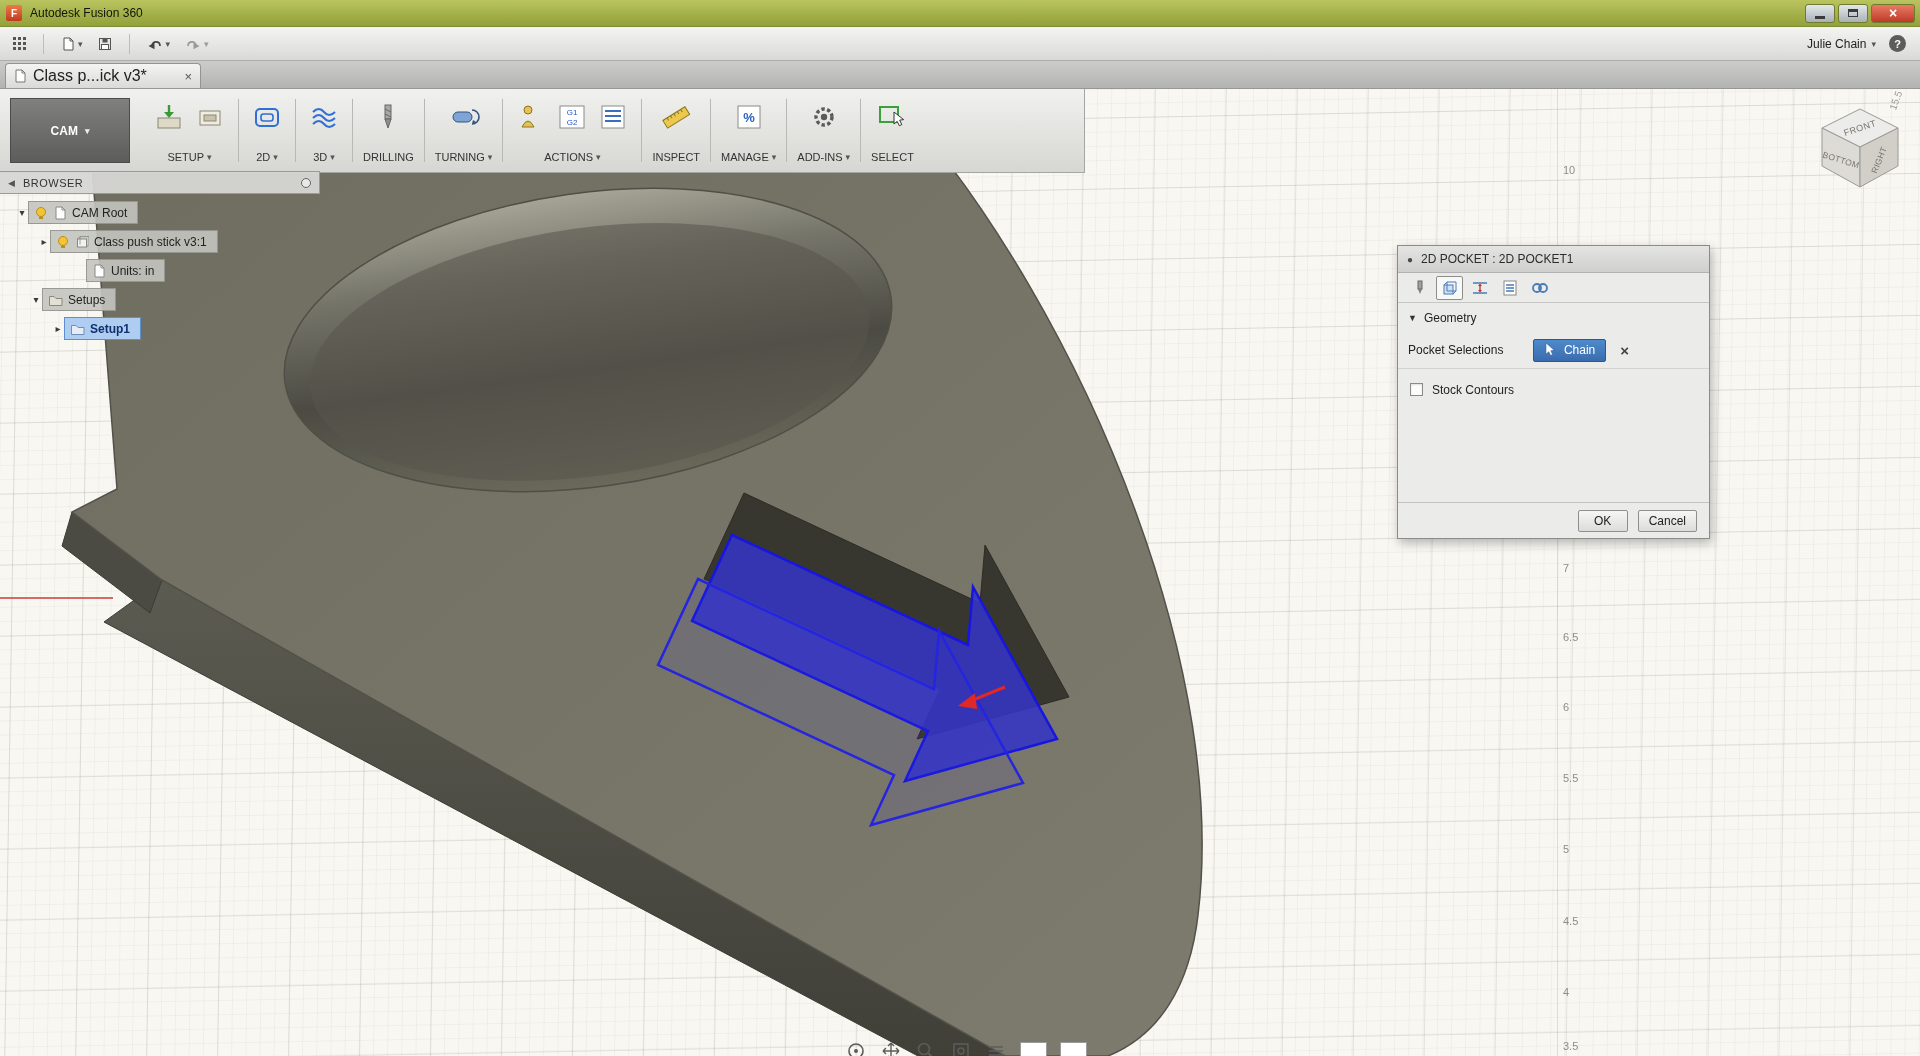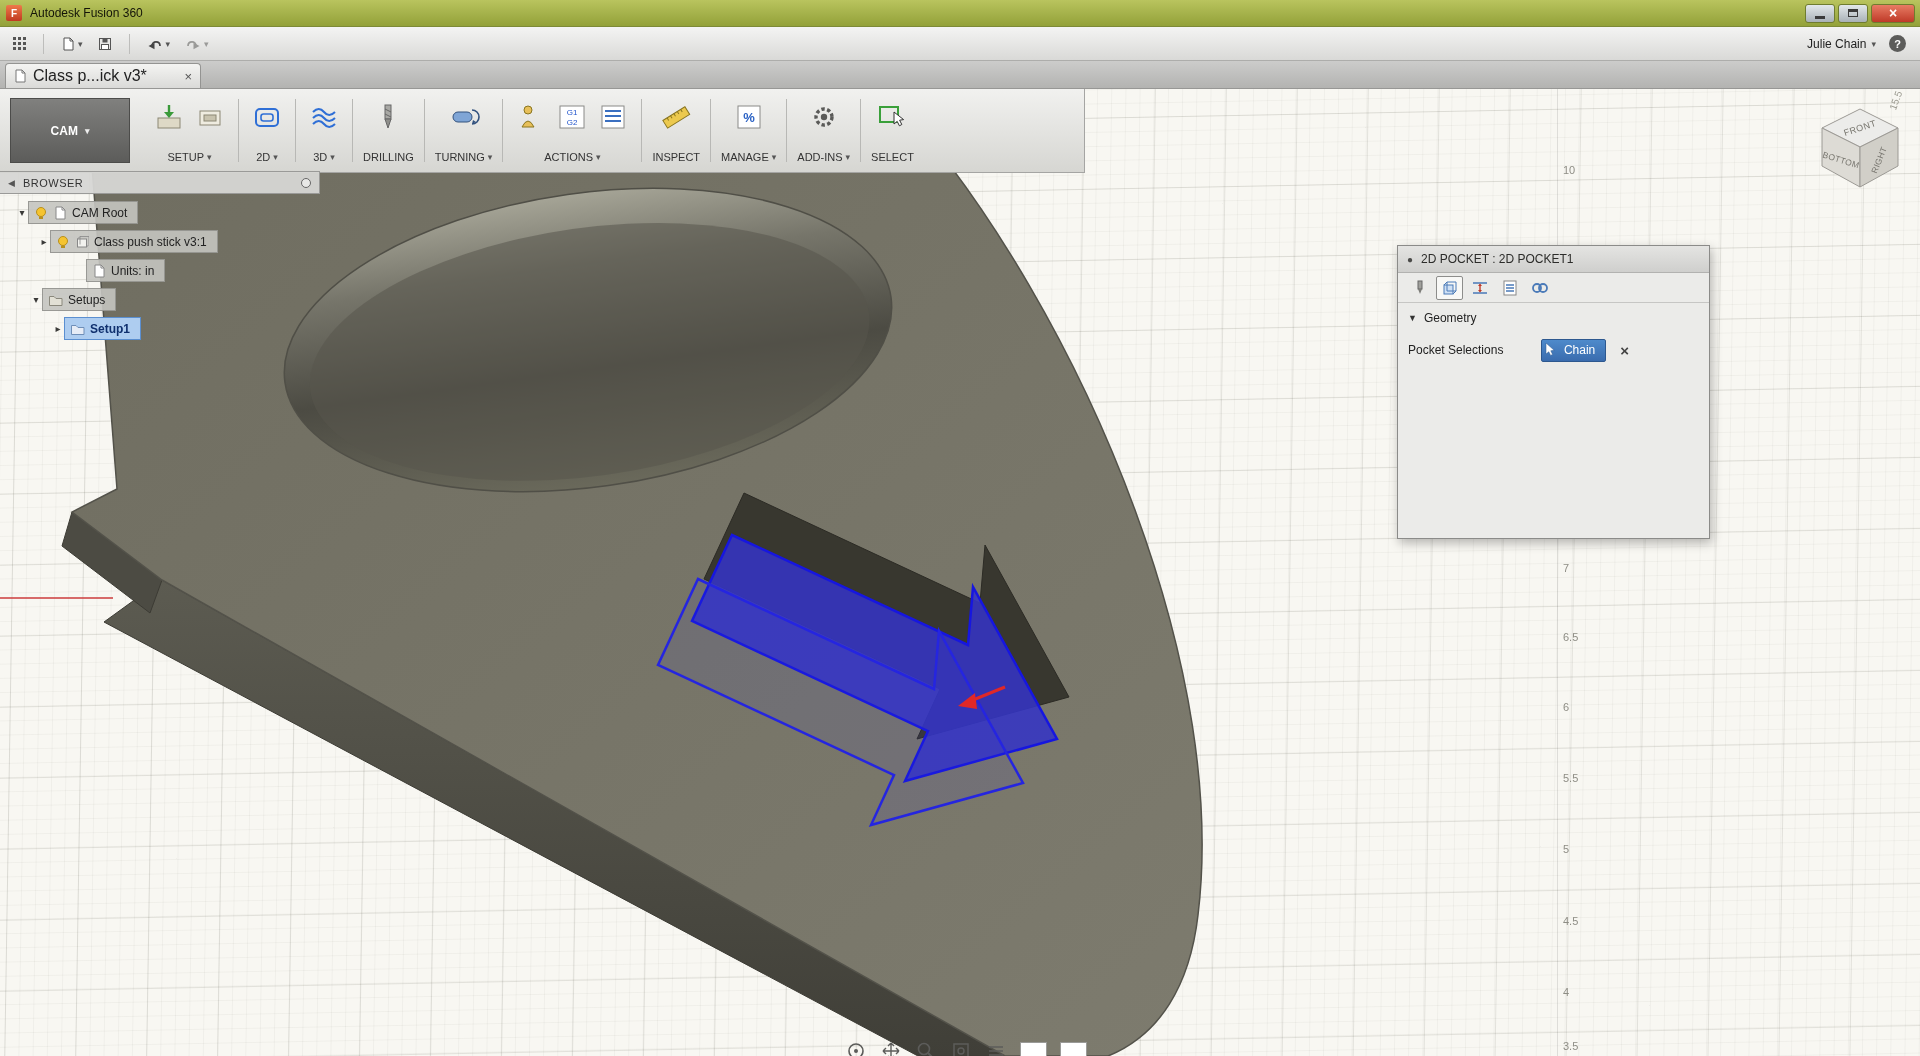--- a/index.html
+++ b/index.html
@@ -89,21 +89,21 @@
     display:flex;align-items:center;gap:8px;padding:0 9px;font-size:12px;color:#2c2c2a}
   .dlg-dot{font-size:10px;color:#4a4a48}
   .dlg-tabs{height:30px;display:flex;align-items:center;gap:3px;padding:0 8px;border-bottom:1px solid #c6c6c4}
   .dtab{width:27px;height:24px;display:flex;align-items:center;justify-content:center;border:1px solid transparent;border-radius:2px}
   .dtab.active{background:#f8f8f6;border-color:#8d8d8b}
   .dlg-section{height:29px;display:flex;align-items:center;gap:7px;padding:0 10px;font-size:12px;color:#222}
   .dlg-section .tri{font-size:9px;color:#333}
   .dlg-row{height:36px;display:flex;align-items:center;padding:0 80px 0 10px;font-size:12px;color:#222}
   .dlg-row .spacer{flex:1}
   .chain-btn{display:flex;align-items:flex-start;gap:9px;background:linear-gradient(#4e8acb,#3a6cae);border:1px solid #2d588f;
-    color:#fff;font-size:12px;padding:3px 10px 4px 3px;border-radius:2px}
+    color:#fff;font-size:12px;padding:3px 10px 4px 11px;border-radius:2px}
   .remove-x{margin-left:14px;font-size:15px;font-weight:bold;color:#444}
   .cb-row{height:42px;display:flex;align-items:center;gap:9px;padding:0 12px;font-size:12px;color:#222;border-top:1px solid #d2d2d0}
   .cb{width:13px;height:13px;background:#fdfdfc;border:1px solid #8a8a88;box-shadow:inset 0 1px 2px rgba(0,0,0,.12)}
   .dlg-footer{margin-top:auto;height:36px;border-top:1px solid #c2c2c0;display:flex;align-items:center;justify-content:flex-end;gap:10px;padding:0 12px}
   .dlg-btn{min-width:50px;height:22px;background:linear-gradient(#f6f6f4,#dcdcda);border:1px solid #8f8f8d;border-radius:2px;
     font-size:12px;color:#222;display:flex;align-items:center;justify-content:center;padding:0 10px}
 
   
   .navstrip{position:absolute;left:845px;top:951px;display:flex;align-items:flex-start;gap:13px}
   .nav-ic{width:22px;height:22px;display:flex;align-items:center;justify-content:center}
@@ -530,21 +530,29 @@
       <span class="spacer"></span>
       <span class="chain-btn">
         <svg width="10" height="13">
             <path d="M1,0 l0,11 2.8,-2.2 1.8,3.6 2,-1 -1.8,-3.6 3.4,-0.5 z" fill="#fff" stroke="#2d588f" stroke-width="0.5"></path>
           </svg>
         <span>Chain</span>
       </span>
       <span class="remove-x">×</span>
     </div>
 
-
+    <div class="cb-row">
+      <span class="cb"></span>
+      <span>Stock Contours</span>
+    </div>
+
+    <div class="dlg-footer">
+      <span class="dlg-btn">OK</span>
+      <span class="dlg-btn">Cancel</span>
+    </div>
   </div>
 
   <div class="titlebar">
     <span class="app-icon">F</span>
     <span class="title-text">Autodesk Fusion 360</span>
     <span class="win-controls">
       <span class="win-btn">
           <span class="minbar"></span>
         </span>
       <span class="win-btn">

